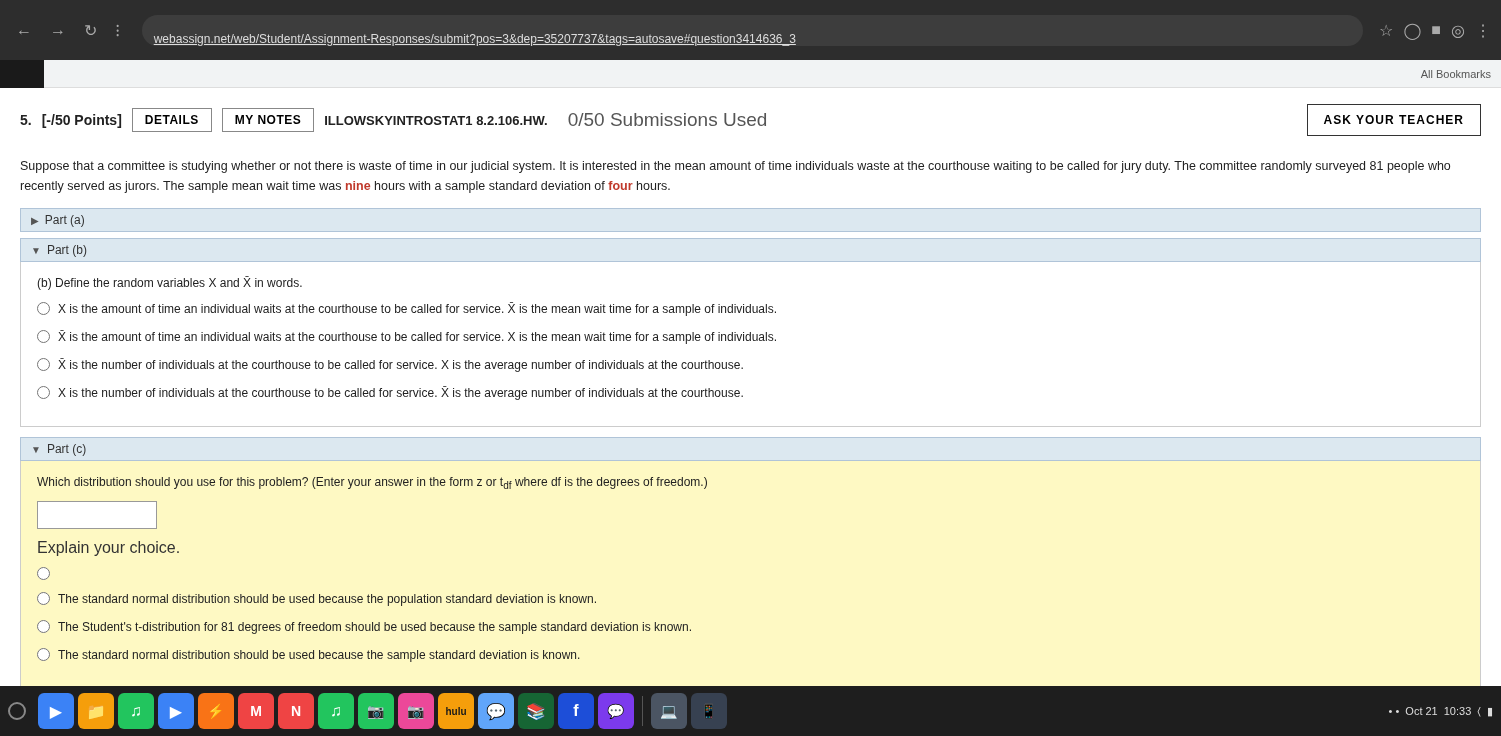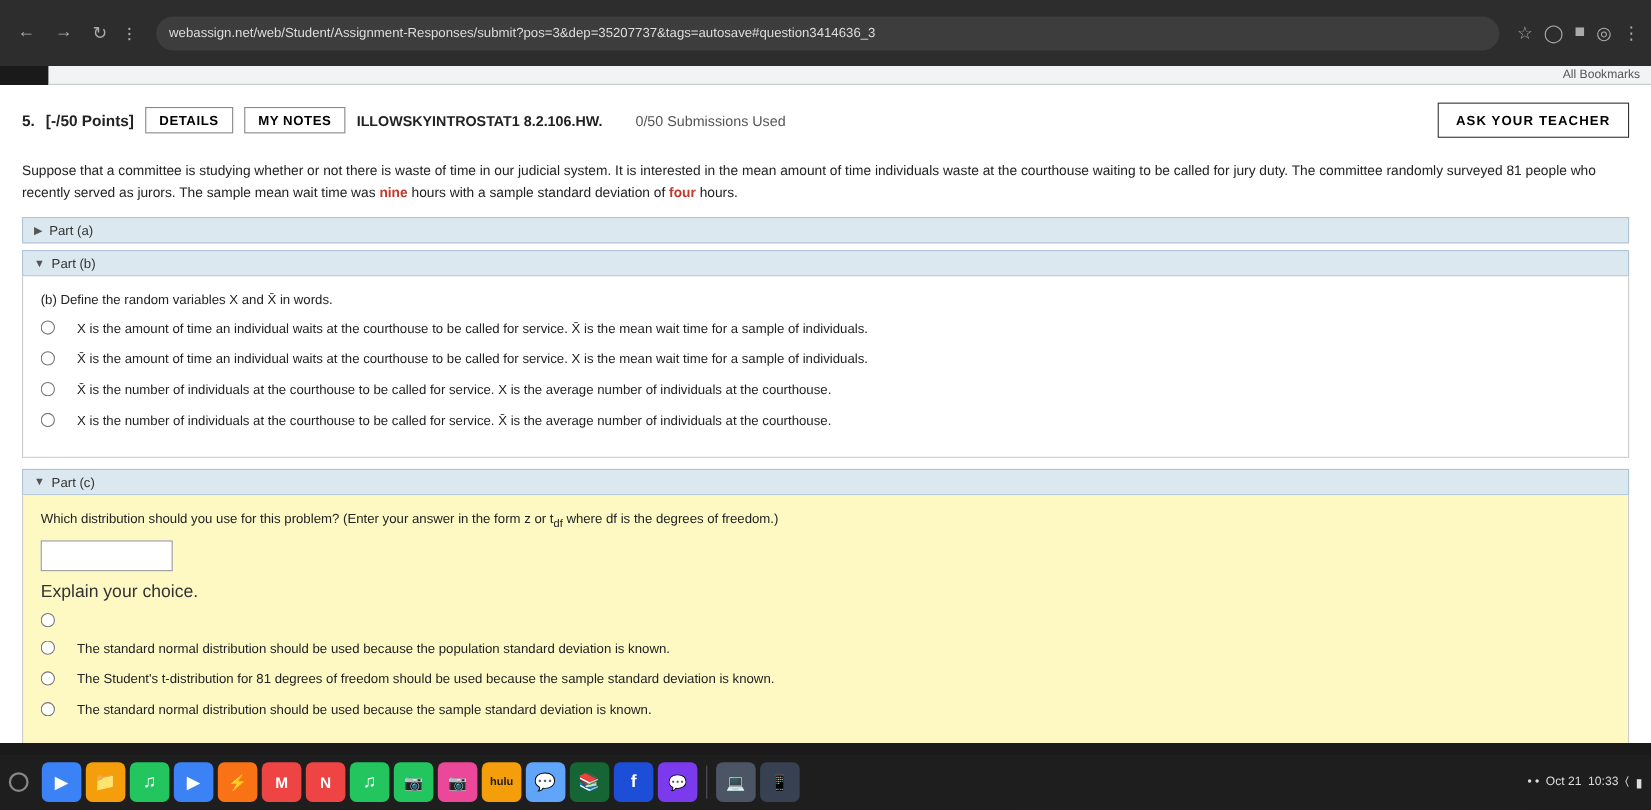--- a/index.html
+++ b/index.html
@@ -36,36 +36,37 @@
       background: none;
       border: none;
       padding: 2px 6px;
     }
     .address-bar {
       background: #3d3d3d;
       border-radius: 20px;
       flex: 1;
       height: 31px;
       display: flex;
-      align-items: center;
+      align-items: flex-end;
       padding: 0 12px;
       color: #ddd;
       font-size: 12px;
       margin: 0 8px;
+      text-decoration: underline;
     }
     .browser-icons-right {
       display: flex;
       gap: 10px;
       align-items: center;
       color: #aaa;
       font-size: 16px;
     }
     .bookmarks-bar {
       background: #f1f3f4;
-      height: 17px;
+      height: 28px;
       display: flex;
       align-items: center;
       padding: 0 10px;
       font-size: 11px;
       color: #555;
       border-bottom: 1px solid #ddd;
       margin-left: 44px;
     }
     .bookmarks-bar span { margin-left: auto; }
 
@@ -107,23 +108,23 @@
       cursor: pointer;
       font-weight: bold;
       letter-spacing: 0.5px;
     }
     .course-label {
       font-weight: bold;
       font-size: 13px;
       color: #222;
     }
     .submissions-used {
-      font-size: 13px;
+      font-size: 19px;
       color: #555;
-      margin-left: 20px;
+      margin-left: 10px;
     }
     .btn-ask-teacher {
       margin-left: auto;
       border: 1px solid #333;
       background: #fff;
       padding: 8px 16px;
       font-size: 12px;
       font-weight: bold;
       letter-spacing: 1px;
       cursor: pointer;
@@ -175,21 +176,21 @@
 
     
     .question-text {
       font-size: 12px;
       margin-bottom: 10px;
       color: #222;
     }
     .radio-option {
       display: flex;
       align-items: flex-start;
-      gap: 20px;
+      gap: 8px;
       margin-bottom: 10px;
       font-size: 12px;
       color: #222;
       line-height: 1.5;
     }
     .radio-option input[type="radio"] {
       margin-top: 2px;
       flex-shrink: 0;
     }
 

